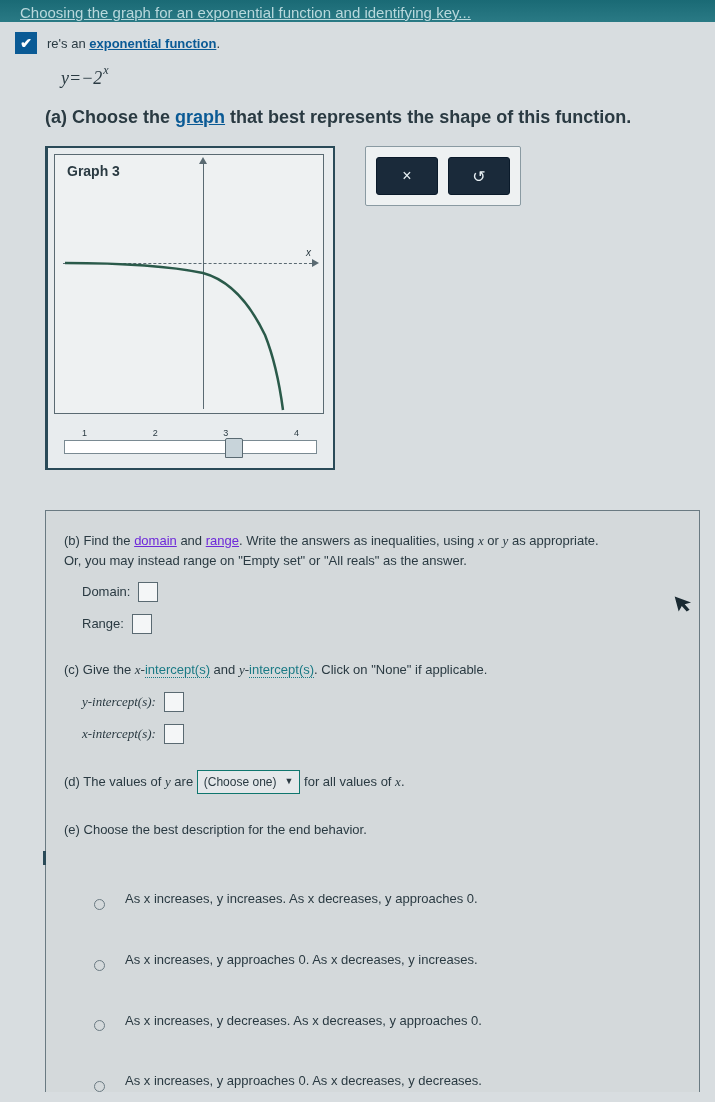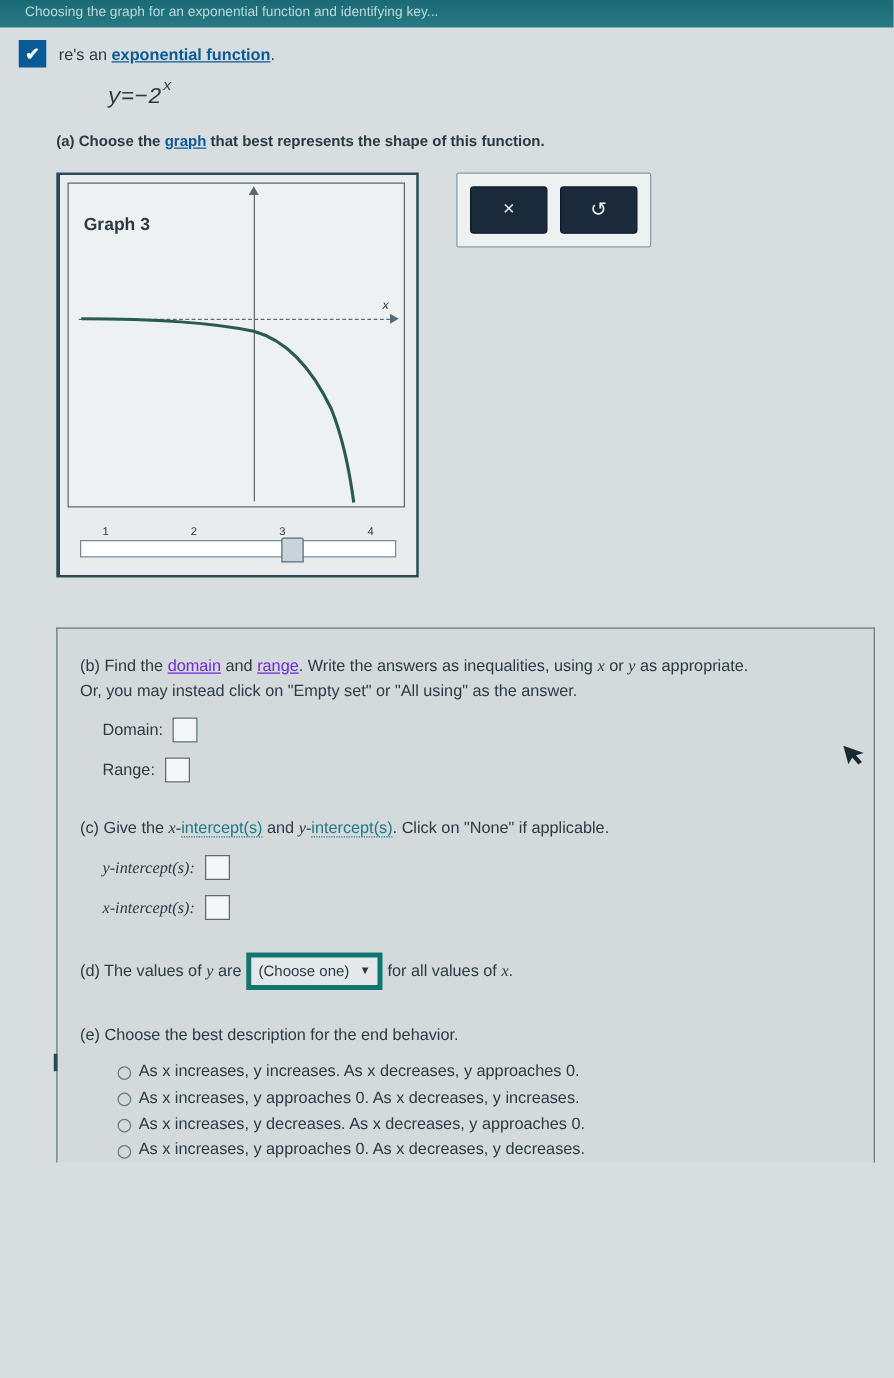--- a/index.html
+++ b/index.html
@@ -10,51 +10,52 @@
     width: 715px;
     height: 1102px;
     overflow: hidden;
     font-size: 13px;
     color: #2a3a42;
   }
   .top-bar {
     background: linear-gradient(#1a6a75, #2a7a85);
     color: #b8d8dc;
     padding: 4px 20px;
-    font-size: 11px;
+    font-size: 15px;
     height: 22px;
+    text-decoration: underline;
   }
   .content { padding: 10px 15px 0 45px; }
   .intro-row { display: flex; align-items: center; gap: 6px; margin-bottom: 14px; }
   .chevron {
     width: 22px; height: 22px; background: #0a5a95;
     display: inline-flex; align-items: center; justify-content: center;
     color: #fff; font-size: 14px; font-weight: bold;
     margin-left: -30px; margin-right: 4px;
   }
   .ul-link { color: #0a5a95; text-decoration: underline; font-weight: bold; }
   .equation {
-    font-family: Liberation Mono, monospace;
-    font-size: 18px; font-style: italic; margin: 8px 0 18px 41px;
+    font-family: Liberation Serif, serif;
+    font-size: 18px; font-style: italic; margin: 8px 0 18px 16px;
     position: relative;
   }
   .equation .sup { position: relative; top: -10px; font-size: 12px; margin-left: 1px; }
-  .part-a { font-weight: bold; font-size: 12px; margin-bottom: 18px; }
+  .part-a { font-weight: bold; font-size: 18px; margin-bottom: 18px; }
   .top-row { display: flex; gap: 30px; align-items: flex-start; }
   .graph-box {
     border: 2px solid #2a4a58; border-left-width: 3px;
     background: #e8ecee;
     width: 290px; padding: 6px;
   }
   .graph-inner {
     border: 1px solid #5a6a72; background: #eef1f2;
     width: 270px; height: 260px; position: relative;
   }
   .graph-label {
-    position: absolute; top: 24px; left: 12px;
+    position: absolute; top: 8px; left: 12px;
     font-size: 14px; font-weight: bold;
   }
   .axis-x { position: absolute; top: 108px; left: 8px; width: 254px; height: 1px;
     border-top: 1px dashed #5a6a72; }
   .axis-x::after { content:""; position:absolute; right:-2px; top:-5px;
     border-left:7px solid #5a6a72; border-top:4px solid transparent; border-bottom:4px solid transparent;}
   .axis-y { position: absolute; top: 6px; left: 148px; width: 1px; height: 248px; background: #5a6a72; }
   .axis-y::before { content:""; position:absolute; left:-4px; top:-4px;
     border-bottom:7px solid #5a6a72; border-left:4px solid transparent; border-right:4px solid transparent;}
   .curve { position:absolute; top:0; left:0; width:270px; height:260px; }
@@ -76,24 +77,24 @@
   .lower-panel {
     margin-top: 40px; border:1px solid #6a7a82; border-bottom:none;
     padding: 20px 18px 0 18px; background:#d4d9db; position:relative;
   }
   .lower-panel::before { content:""; position:absolute; left:-3px; top:340px; width:3px; height:14px; background:#2a4a58;}
   .part { margin-bottom: 26px; font-size:13px; line-height:1.5; }
   .link { color:#6d28d9; text-decoration:underline; }
   .dotlink { color:#1a7a85; border-bottom:1px dotted #1a7a85; }
   .input-row { margin: 12px 0 12px 18px; display:flex; align-items:center; gap:8px; }
   .small-box { width:20px; height:20px; border:1px solid #5a6a72; background:#f4f6f7; display:inline-block; }
-  .select-box { border:4px solid #0f766e; padding:2px 6px; font-size:12px;
+  .select-box { border:1px solid #0f766e; padding:2px 6px; font-size:12px;
     display:inline-flex; align-items:center; gap:8px; background:#e4e8ea; }
   .tri { font-size:9px; }
-  .radio-line { margin-left: 30px; font-size:13px; line-height:1.6; display:flex; gap:6px; align-items:center;}
+  .radio-line { margin-left: 30px; font-size:13px; line-height:1.6; display:flex; gap:20px; align-items:flex-end;margin-top:40px;}
   .radio-dot { width:11px; height:11px; border:1px solid #6a7a82; border-radius:50%; margin-top:3px; flex-shrink:0;}
   .cursor-arrow {
     position: absolute; top: 595px; left: 672px; z-index: 10;
     width: 0; height: 0; transform: rotate(-15deg);
   }
   .cursor-arrow svg { width:22px; height:22px; }
   .itl { font-style: italic; font-family: 'Times New Roman', serif; }
 </style>
 </head>
 <body>
@@ -167,21 +168,21 @@
     <div class="part">
       <span>(b)</span>
       <span>Find the</span>
       <span class="link">domain</span>
       <span>and</span>
       <span class="link">range</span><span>. Write the answers as inequalities, using</span>
       <span class="itl">x</span>
       <span>or</span>
       <span class="itl">y</span>
       <span>as appropriate.</span><br>
-      <span>Or, you may instead click on "Empty set" or "All using" as the answer.</span>
+      <span>Or, you may instead range on "Empty set" or "All reals" as the answer.</span>
       <div class="input-row">
         <span>Domain:</span>
         <span class="small-box"></span>
       </div>
       <div class="input-row">
         <span>Range:</span>
         <span class="small-box"></span>
       </div>
     </div>
 

